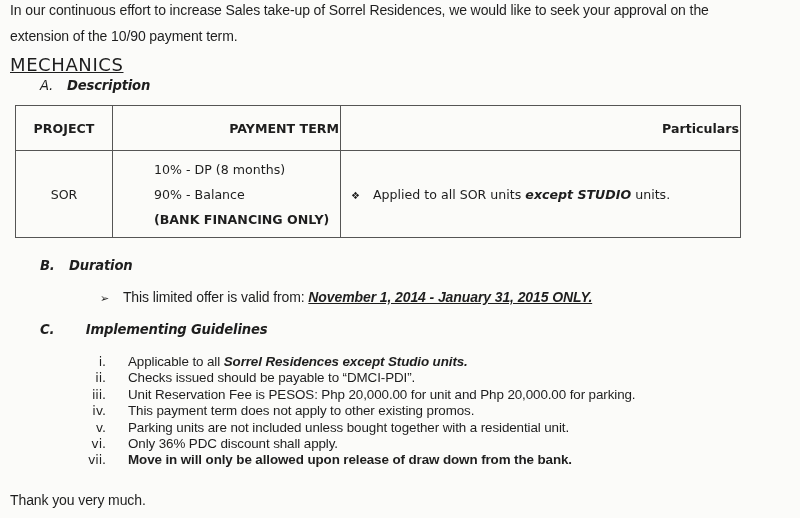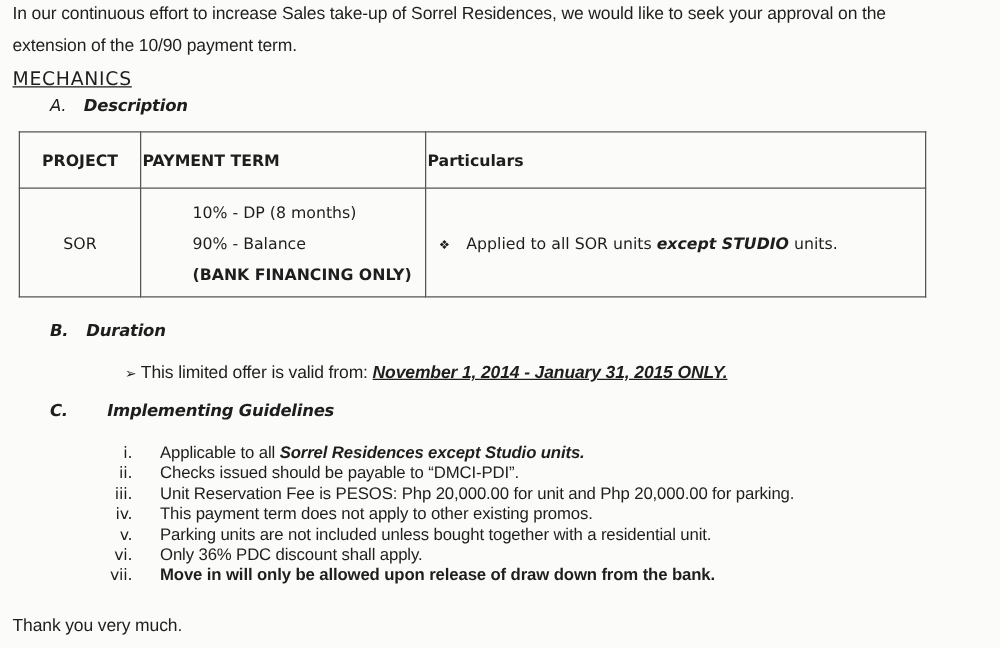--- a/index.html
+++ b/index.html
@@ -7,31 +7,31 @@
     width:800px; height:518px; overflow:hidden; position:relative;
     background:#fbfbf9;
     font-family:"DejaVu Sans", sans-serif;
     color:#1e1e1e;
   }
   .txt { position:absolute; white-space:nowrap; font-size:13.2px; letter-spacing:-0.2px; }
   .cond { font-family:"Liberation Sans Narrow","Liberation Sans", sans-serif; font-size:14px; letter-spacing:-0.1px; }
   .it { font-style:italic; }
   .b { font-weight:bold; }
   .u { text-decoration:underline; }
-  .heading { font-size:15px; letter-spacing:0.6px; }
+  .heading { font-size:18px; letter-spacing:0.6px; }
 
   table.desc {
     position:absolute; left:15px; top:105px; width:726px; height:133px;
     border-collapse:collapse; table-layout:fixed;
   }
   table.desc td, table.desc th {
     border:1.4px solid #555;
     font-size:12.6px; color:#1e1e1e;
   }
-  table.desc th { font-weight:bold; height:42px; text-align:left; }
+  table.desc th { font-weight:bold; height:42px; text-align:right; }
   table.desc .c1 { width:94px; text-align:center; }
   table.desc .c2 { width:225px; }
   .pt-lines { padding-left:40px; line-height:25px; }
   .part { padding-left:10px; }
   .diamond { display:inline-block; width:14px; font-size:10px; margin-right:8px; }
 
   ol.guides { position:absolute; left:78px; top:354px; margin:0; padding:0; list-style:none; }
   ol.guides li { position:relative; height:16.4px; line-height:16.4px; font-size:13.4px; }
   ol.guides .num { position:absolute; right:100%; margin-right:8px; text-align:right; width:40px; font-family:"DejaVu Sans", sans-serif; font-size:12.6px; }
   ol.guides .body { position:absolute; left:14px; white-space:nowrap; }
@@ -73,21 +73,21 @@
 </tbody>
   </table>
 
 <div class="txt it b" style="left:40px;top:258px;">
   <span>B.</span>
   <span style="margin-left:10px;">Duration</span>
 </div>
 
 <div class="txt cond" style="left:100px;top:289px;">
   <span class="arrow">➢</span>
-  <span style="">This limited offer is valid from: </span><span class="b it u">November 1, 2014 - January 31, 2015 ONLY.</span>
+  <span style="margin-left:10px;">This limited offer is valid from: </span><span class="b it u">November 1, 2014 - January 31, 2015 ONLY.</span>
 </div>
 
 <div class="txt it b" style="left:40px;top:322px;">
   <span>C.</span>
   <span style="margin-left:27px;">Implementing Guidelines</span>
 </div>
 
 <ol class="guides cond">
   <li style="left:36px;">
     <span class="num">i.</span>

